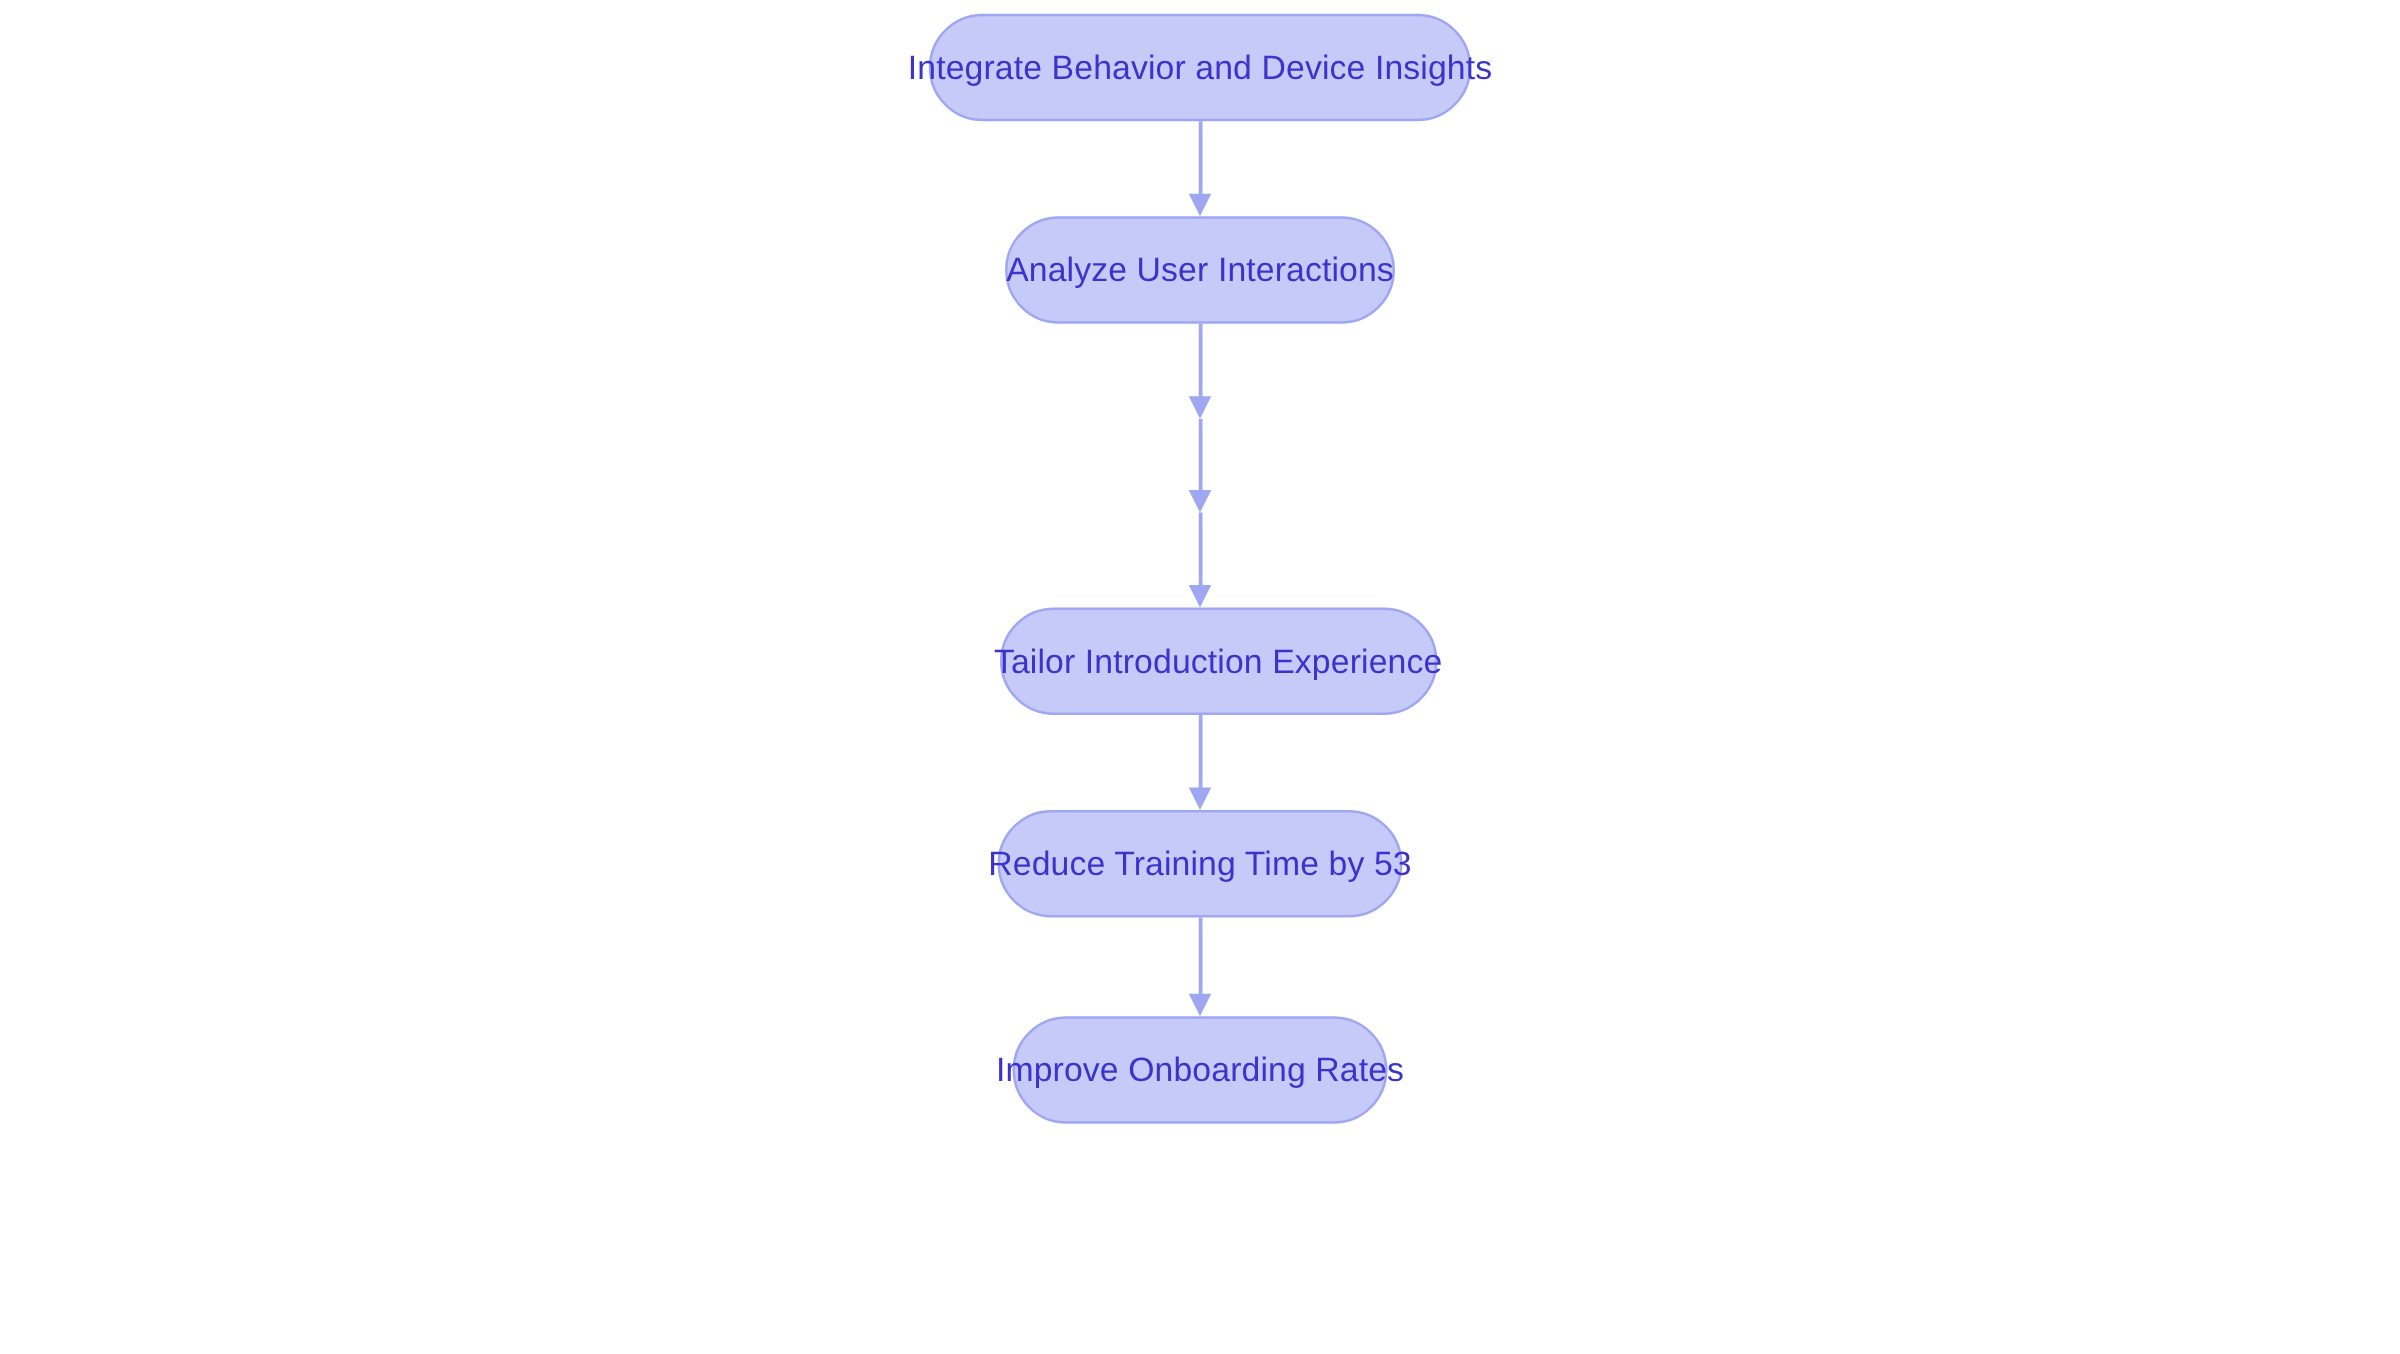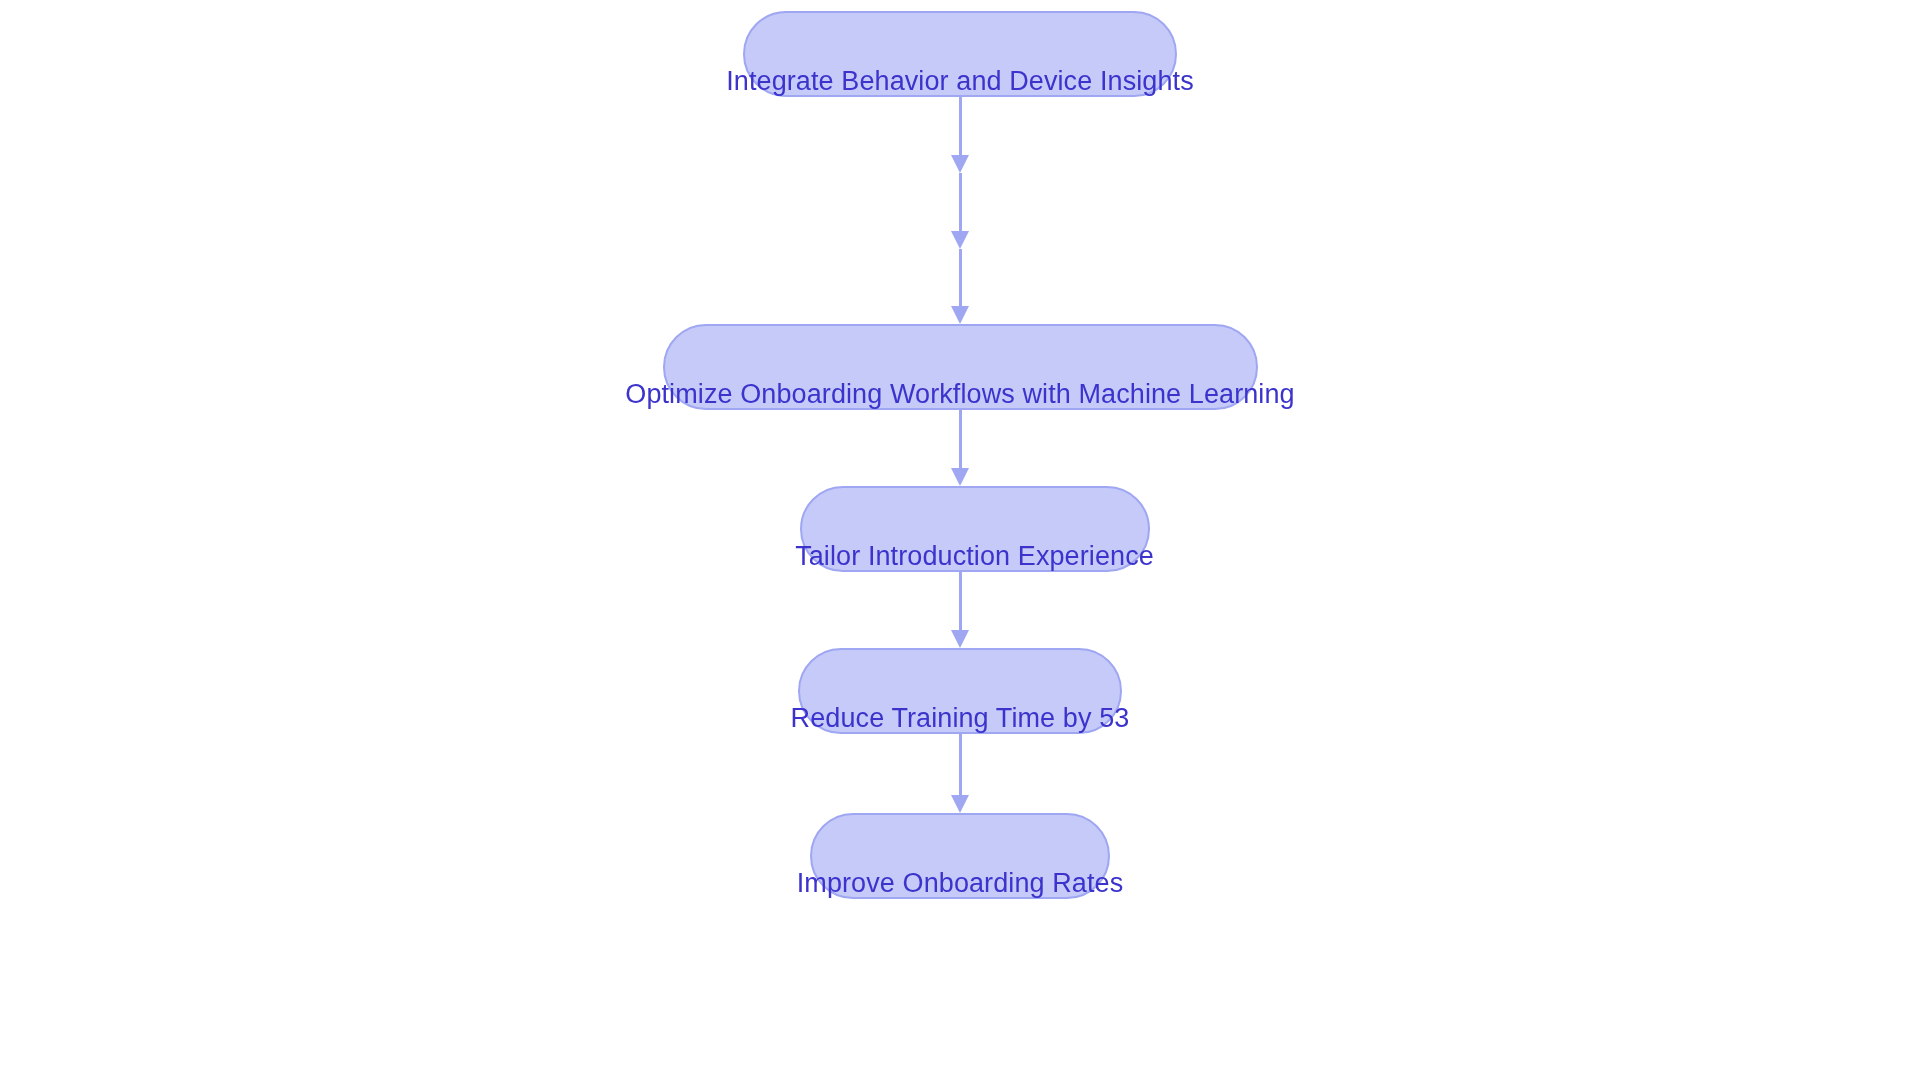--- a/index.html
+++ b/index.html
@@ -32,21 +32,21 @@
   }
 
   
   .flow-node {
     box-sizing: border-box;
     height: 86px;
     border-radius: 43px;
     background: #c5caf9;
     border: 2px solid #9fa6f2;
     display: flex;
-    align-items: flex-end;
+    align-items: center;
     justify-content: center;
     flex: 0 0 auto;
   }
 
   .flow-node-label {
     color: #3b33cc;
     font-size: 27px;
     line-height: 1;
     font-weight: 400;
     white-space: nowrap;
@@ -101,35 +101,35 @@
 
     <div class="flow-node" style="width:434px;">
       <span class="flow-node-label">Integrate Behavior and Device Insights</span>
     </div>
 
     <div class="flow-connector gap-1">
       <div class="conn-line"></div>
       <div class="conn-head"></div>
     </div>
 
+    <div class="flow-node" style="width:312px;">
+      <span class="flow-node-label">Analyze User Interactions</span>
+    </div>
 
     <div class="flow-connector gap-2">
       <div class="conn-line"></div>
       <div class="conn-head"></div>
     </div>
 
 
     <div class="flow-connector gap-3">
       <div class="conn-line"></div>
       <div class="conn-head"></div>
     </div>
 
-    <div class="flow-node" style="width:595px;">
-      <span class="flow-node-label">Optimize Onboarding Workflows with Machine Learning</span>
-    </div>
 
     <div class="flow-connector gap-4">
       <div class="conn-line"></div>
       <div class="conn-head"></div>
     </div>
 
     <div class="flow-node" style="width:350px;margin-left:29px;">
       <span class="flow-node-label">Tailor Introduction Experience</span>
     </div>
 

